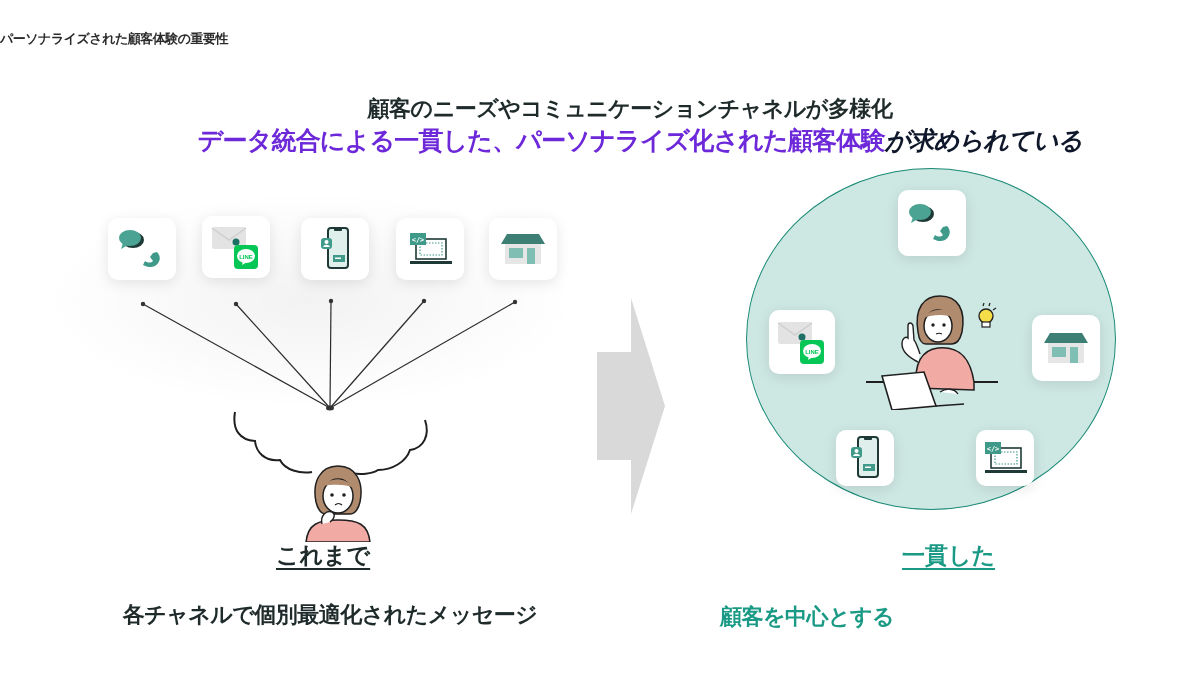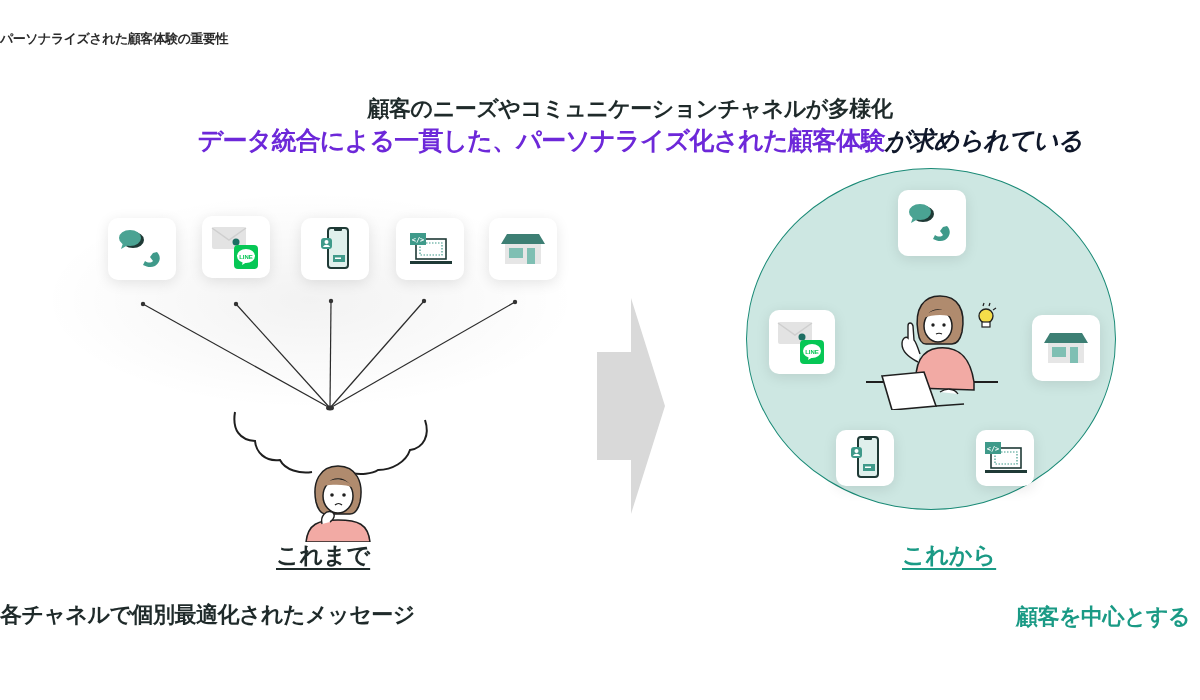--- a/index.html
+++ b/index.html
@@ -41,25 +41,25 @@
   }
   .label-before {
     left:276px; top:540px; font-size:23px; font-weight:bold; color:#1f2a2a;
     text-decoration:underline; text-underline-offset:5px; letter-spacing:0px;
   }
   .label-after {
     left:902px; top:540px; font-size:23px; font-weight:bold; color:#1a9a85;
     text-decoration:underline; text-underline-offset:5px;
   }
   .caption-before {
-    left:0; width:660px; top:600px; 
+    left:0; width:660px; top:600px; text-align:center;
     font-size:22px; font-weight:bold; color:#1f2a2a; letter-spacing:-0.5px;
   }
   .caption-after {
-    left:720px; width:470px; top:602px; text-align:right;
+    left:720px; width:470px; top:602px; text-align:left;
     font-size:22px; font-weight:bold; color:#1a9a85; line-height:30px; letter-spacing:-0.5px;
   }
 </style>
 </head>
 <body>
 
 <div class="abs page-title">パーソナライズされた顧客体験の重要性</div>
 
 <div class="abs headline-1">顧客のニーズやコミュニケーションチャネルが多様化</div>
 <div class="abs headline-2">
@@ -227,16 +227,16 @@
 
   <g transform="translate(112,14)">
     <circle cx="8" cy="10" r="7" fill="#f5dd4a" stroke="#1f1f1f" stroke-width="1.3"></circle>
     <rect x="4" y="16" width="8" height="5" fill="#fff" stroke="#1f1f1f" stroke-width="1.2"></rect>
     <line x1="5" y1="0" x2="6" y2="-3" stroke="#1f1f1f" stroke-width="1.2"></line>
     <line x1="11" y1="0" x2="12" y2="-3" stroke="#1f1f1f" stroke-width="1.2"></line>
     <line x1="15" y1="4" x2="18" y2="2" stroke="#1f1f1f" stroke-width="1.2"></line>
   </g>
 </svg>
 
-<div class="abs label-after">これから</div>
+<div class="abs label-after">一貫した</div>
 <div class="abs caption-after">
   <div>顧客を中心とする</div>
 </div>
 
 </body></html>

